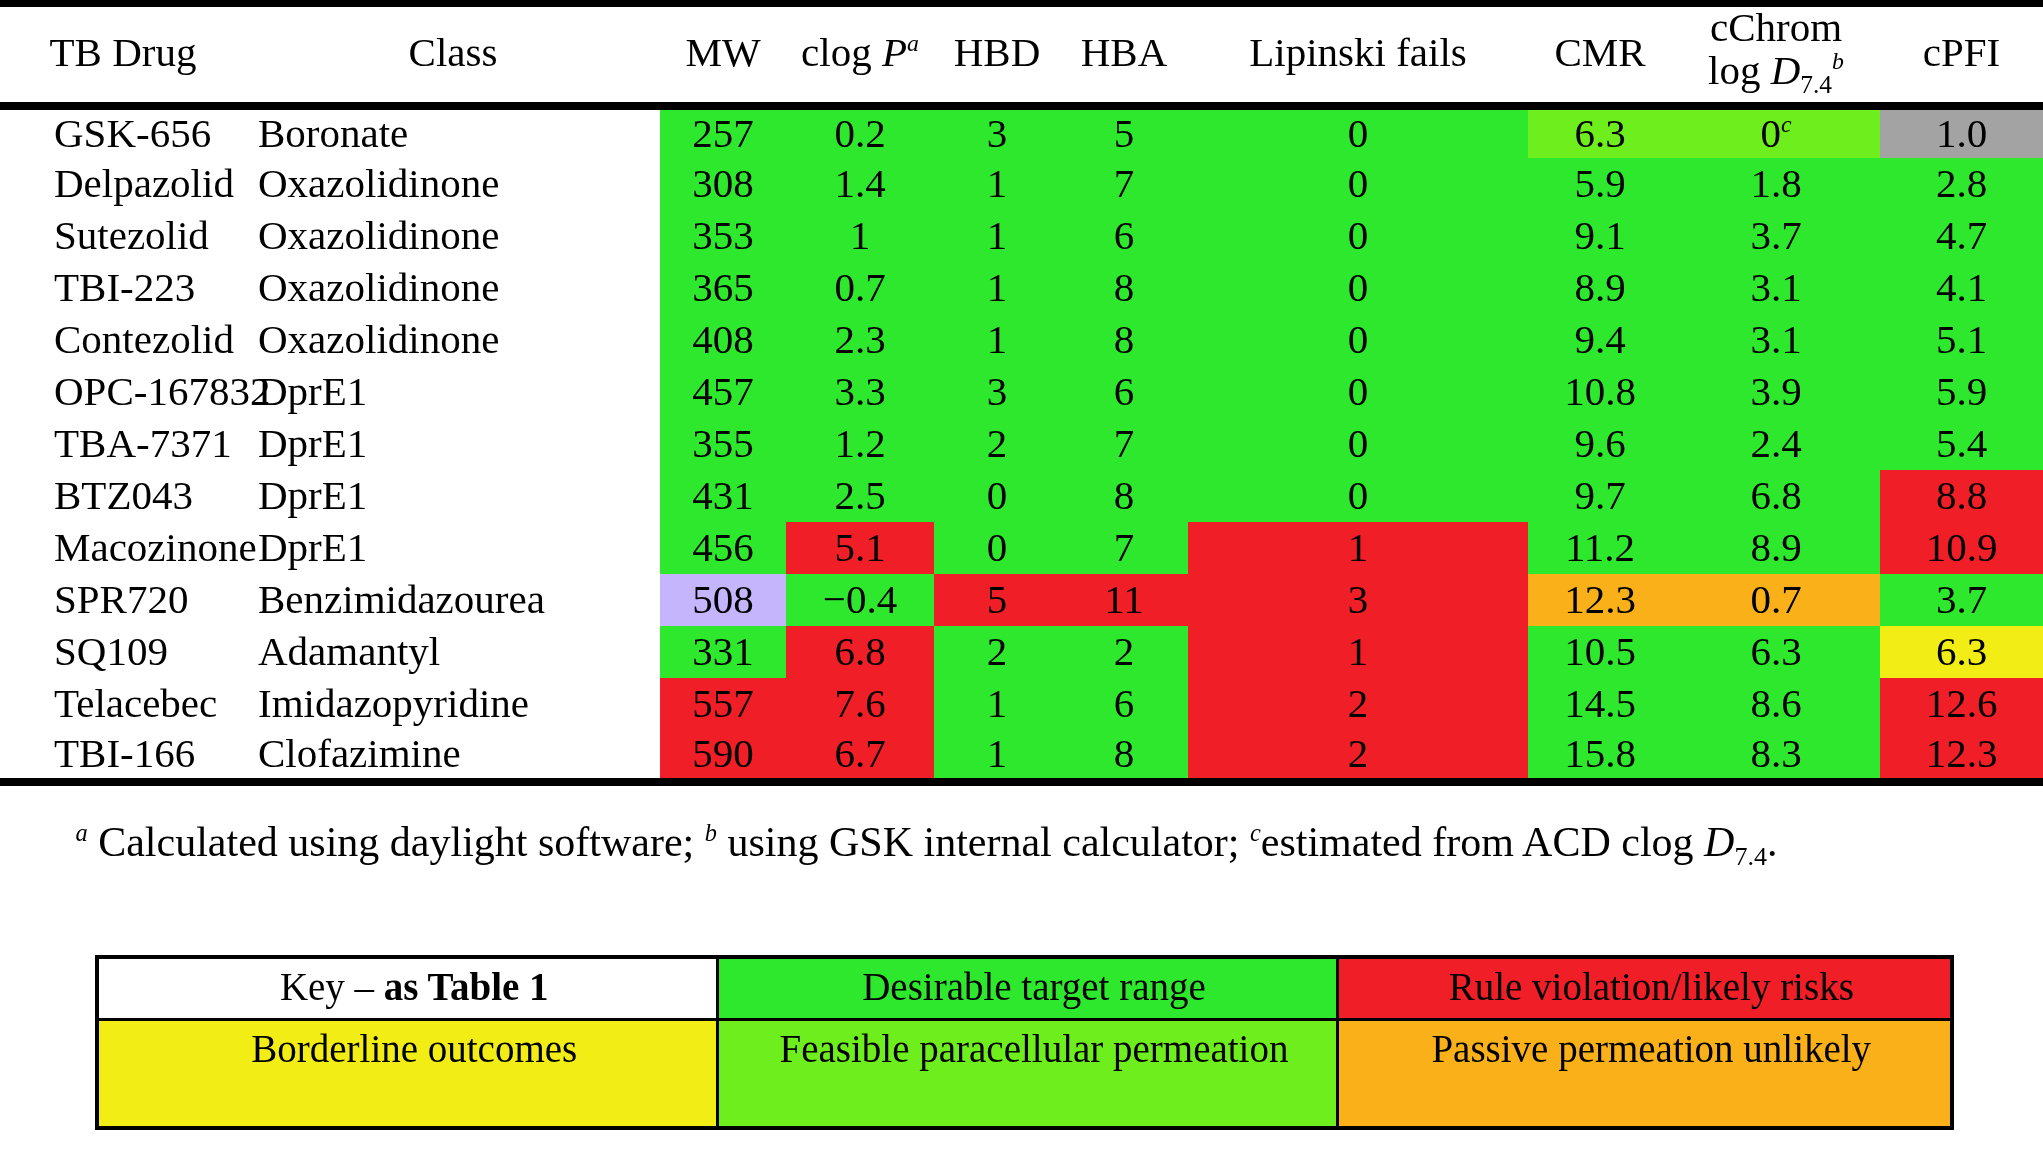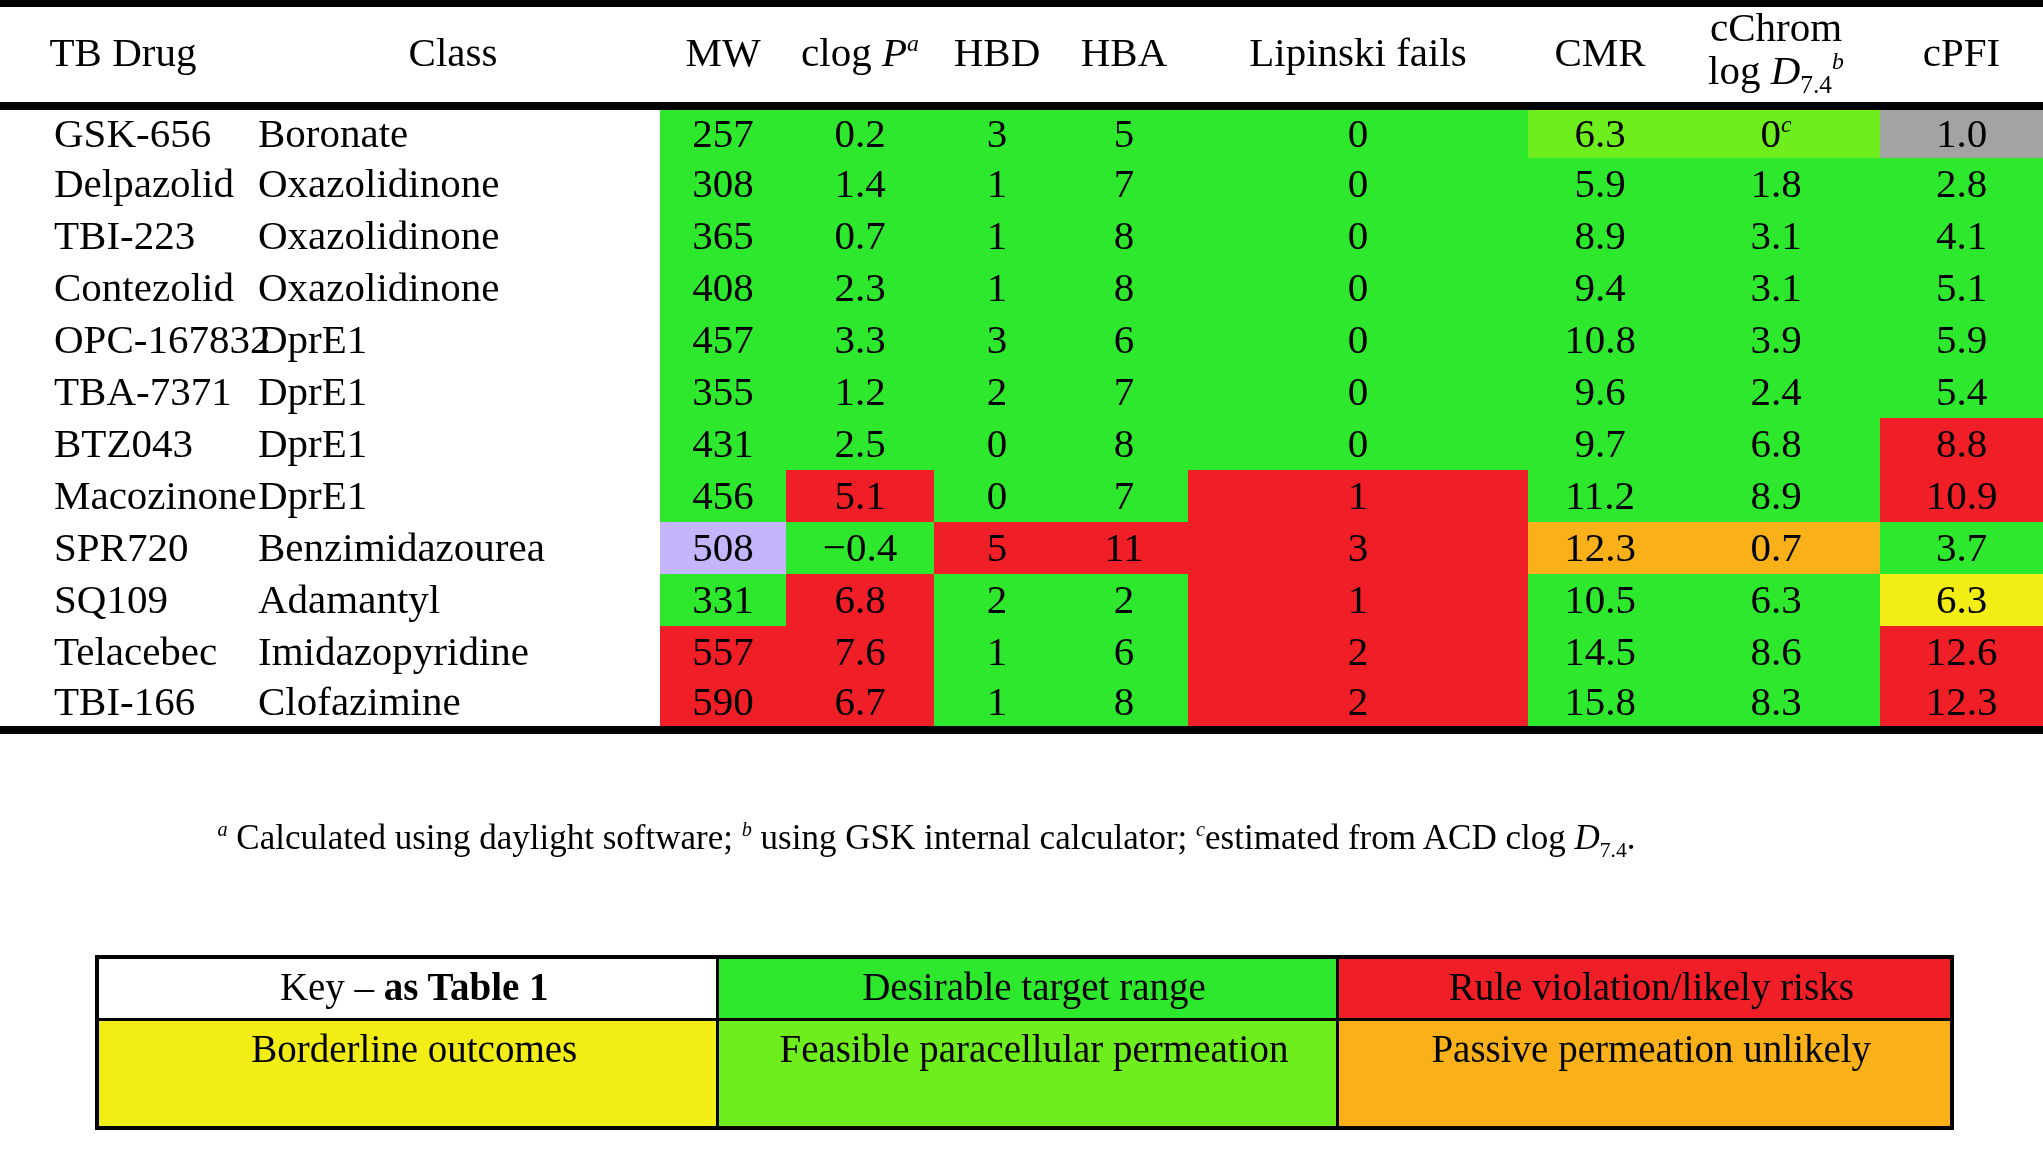--- a/index.html
+++ b/index.html
@@ -85,21 +85,21 @@
   sup { font-size: 0.58em; vertical-align: super; font-style: italic; }
   .ital { font-style: italic; }
   .sub { font-size: 0.62em; vertical-align: sub; }
 
   
   #footnote {
     position: absolute;
     left: 0;
     top: 818px;
     width: 1853px;
-    font-size: 35px;
+    font-size: 42px;
     text-align: center;
     white-space: nowrap;
   }
 
   
   #key-wrap {
     position: absolute;
     left: 95px;
     top: 955px;
     width: 1619px;
@@ -177,20 +177,32 @@
           <td style="background: rgb(46, 232, 46); text-align: center;">308</td>
           <td style="background: rgb(46, 232, 46);">1.4</td>
           <td style="background: rgb(46, 232, 46);">1</td>
           <td style="background: rgb(46, 232, 46);">7</td>
           <td style="background: rgb(46, 232, 46);">0</td>
           <td style="background: rgb(46, 232, 46);">5.9</td>
           <td style="background: rgb(46, 232, 46);">1.8</td>
           <td style="background: rgb(46, 232, 46);">2.8</td>
         </tr>
         <tr>
+          <td class="drug">Sutezolid</td>
+          <td class="cls">Oxazolidinone</td>
+          <td style="background: rgb(46, 232, 46);">353</td>
+          <td style="background: rgb(46, 232, 46);">1</td>
+          <td style="background: rgb(46, 232, 46);">1</td>
+          <td style="background: rgb(46, 232, 46);">6</td>
+          <td style="background: rgb(46, 232, 46);">0</td>
+          <td style="background: rgb(46, 232, 46);">9.1</td>
+          <td style="background: rgb(46, 232, 46);">3.7</td>
+          <td style="background: rgb(46, 232, 46);">4.7</td>
+        </tr>
+        <tr>
           <td class="drug">TBI-223</td>
           <td class="cls">Oxazolidinone</td>
           <td style="background: rgb(46, 232, 46);">365</td>
           <td style="background: rgb(46, 232, 46);">0.7</td>
           <td style="background: rgb(46, 232, 46);">1</td>
           <td style="background: rgb(46, 232, 46);">8</td>
           <td style="background: rgb(46, 232, 46);">0</td>
           <td style="background: rgb(46, 232, 46);">8.9</td>
           <td style="background: rgb(46, 232, 46);">3.1</td>
           <td style="background: rgb(46, 232, 46);">4.1</td>

